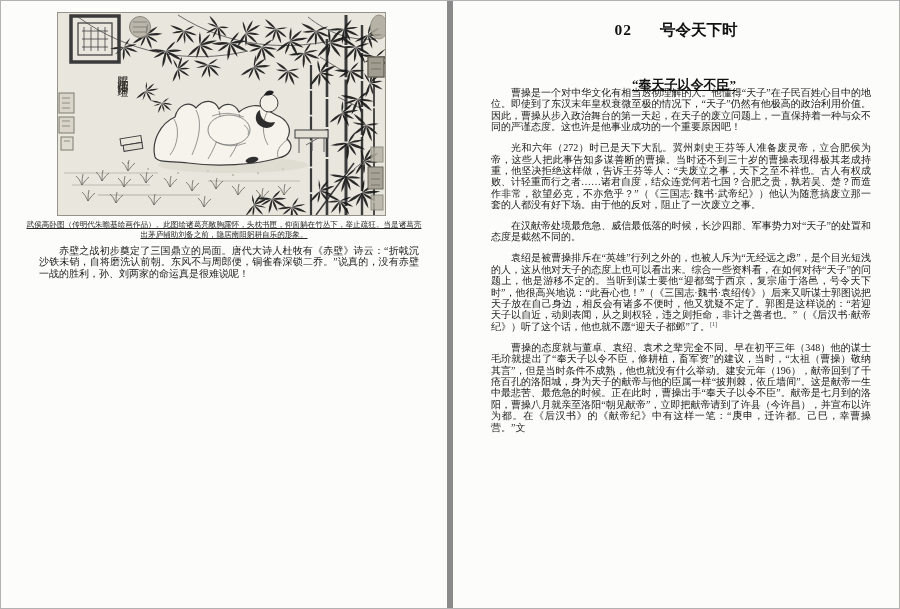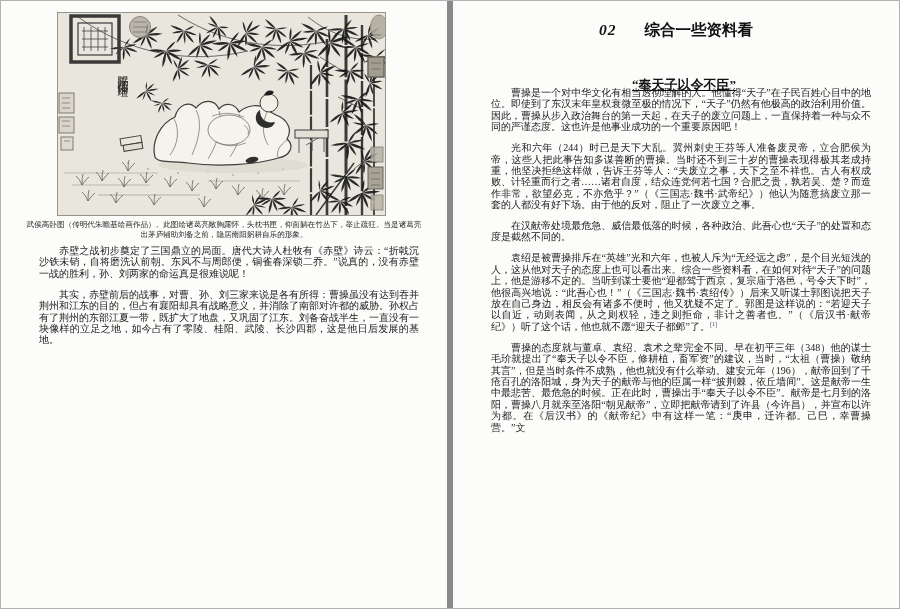--- a/index.html
+++ b/index.html
@@ -20,36 +20,36 @@
   .painting svg{display:block;}
   .inscription{
     position:absolute;left:58px;top:54px;height:102px;
     writing-mode:vertical-rl;text-orientation:upright;
     font-size:11px;line-height:14px;letter-spacing:2px;color:#2e2c27;
     font-family:"Liberation Serif","DejaVu Serif",serif;
   }
 
   .caption{
     position:absolute;left:22px;top:219px;width:402px;
-    font-size:7.6px;line-height:10px;text-align:center;color:#262626;
+    font-size:7.6px;line-height:10px;text-align:center;color:#262626;text-decoration:underline;
   }
 
   .body-text p{
     margin:0 0 9.5px 0;
     font-size:10px;line-height:11.4px;
     text-indent:2em;text-align:justify;color:#191919;
   }
   .body-left{position:absolute;left:38px;top:244px;width:380px;}
   .body-right{position:absolute;left:38px;top:86px;width:380px;}
 
   .chapter{
     position:absolute;left:0;top:19px;width:100%;margin:0;
     text-align:center;font-size:15.5px;font-weight:700;color:#111;
   }
-  .chapter .num{margin-right:28px;letter-spacing:1px;font-style:italic;}
+  .chapter .num{margin-right:28px;letter-spacing:1px;}
   .section{
     position:absolute;left:0;top:67px;width:100%;margin:8px;
     text-align:center;font-size:13px;font-weight:700;color:#111;text-decoration:underline;
   }
   sup.fn{font-size:6.5px;color:#4a4a55;vertical-align:super;line-height:0;}
 </style>
 </head>
 <body>
 
 <div class="spread">
@@ -231,31 +231,30 @@
           <path d="M313 50 H323 M313 56 H323 M313 160 H322 M313 166 H322 M313 172 H322" stroke="#6f6b60" stroke-width=".8" fill="none"></path>
         </g>
       </svg>
       <div class="inscription">賜平江伯陳瑄</div>
     </figure>
 
     <div class="caption">武侯高卧图（传明代朱瞻基绘画作品）。此图绘诸葛亮敞胸露怀，头枕书匣，仰面躺在竹丛下，举止疏狂。当是诸葛亮出茅庐辅助刘备之前，隐居南阳躬耕自乐的形象。</div>
 
     <div class="body-text body-left">
       <p>赤壁之战初步奠定了三国鼎立的局面。唐代大诗人杜牧有《赤壁》诗云：“折戟沉沙铁未销，自将磨洗认前朝。东风不与周郎便，铜雀春深锁二乔。”说真的，没有赤壁一战的胜利，孙、刘两家的命运真是很难说呢！</p>
-      <p>其实，赤壁前后的战事，对曹、孙、刘三家来说是各有所得：曹操虽没有达到吞并荆州和江东的目的，但占有襄阳却具有战略意义，并消除了南部对许都的威胁。孙权占有了荆州的东部江夏一带，既扩大了地盘，又巩固了江东。刘备奋战半生，一直没有一块像样的立足之地，如今占有了零陵、桂阳、武陵、长沙四郡，这是他日后发展的基地。</p>
     </div>
   </div>
 
   <div class="gutter"></div>
 
   <div class="page page-right">
-    <h1 class="chapter"><span class="num">02</span><span>综合一些资料看</span></h1>
+    <h1 class="chapter"><span class="num">02</span><span>号令天下时</span></h1>
     <h2 class="section">“奉天子以令不臣”</h2>
 
     <div class="body-text body-right">
       <p>曹操是一个对中华文化有相当透彻理解的人。他懂得“天子”在子民百姓心目中的地位。即使到了东汉末年皇权衰微至极的情况下，“天子”仍然有他极高的政治利用价值。因此，曹操从步入政治舞台的第一天起，在天子的废立问题上，一直保持着一种与众不同的严谨态度。这也许是他事业成功的一个重要原因吧！</p>
-      <p>光和六年（244）时已是天下大乱。冀州刺史王芬等人准备废灵帝，立合肥侯为帝，这些人把此事告知多谋善断的曹操。当时还不到三十岁的曹操表现得极其老成持重，他坚决拒绝这样做，告诉王芬等人：“夫废立之事，天下之至不祥也。古人有权成败、计轻重而行之者……诸君自度，结众连党何若七国？合肥之贵，孰若吴、楚？而造作非常，欲望必克，不亦危乎？”（《三国志·魏书·武帝纪》）他认为随意搞废立那一套的人都没有好下场。由于他的反对，阻止了一次废立之事。</p>
-      <p>在汉献帝处境最危急、威信最低落的时候，各种政治、此吾心也“天子”的处置和态度是截然不同的。</p>
-      <p><span>袁绍是被曹操排斥在“英雄”光和六年，也被人斥为“无经远之虑”，是个目光短浅的人，这从他对天子的态度上也可以看出来。综合一些资料看，在如何对待“天子”的问题上，他是游移不定的。当听到谋士要他“迎都驾于西京，复宗庙于洛邑，号令天下时”，他很高兴地说：“此吾心也！”（《三国志·魏书·袁绍传》）后来又听谋士郭图说把天子放在自己身边，相反会有诸多不便时，他又犹疑不定了。郭图是这样说的：“若迎天子以自近，动则表闻，从之则权轻，违之则拒命，非计之善者也。”（《后汉书·献帝纪》）听了这个话，他也就不愿“迎天子都邺”了。</span><sup class="fn">[1]</sup></p>
+      <p>光和六年（272）时已是天下大乱。冀州刺史王芬等人准备废灵帝，立合肥侯为帝，这些人把此事告知多谋善断的曹操。当时还不到三十岁的曹操表现得极其老成持重，他坚决拒绝这样做，告诉王芬等人：“夫废立之事，天下之至不祥也。古人有权成败、计轻重而行之者……诸君自度，结众连党何若七国？合肥之贵，孰若吴、楚？而造作非常，欲望必克，不亦危乎？”（《三国志·魏书·武帝纪》）他认为随意搞废立那一套的人都没有好下场。由于他的反对，阻止了一次废立之事。</p>
+      <p>在汉献帝处境最危急、威信最低落的时候，长沙四郡、军事势力对“天子”的处置和态度是截然不同的。</p>
+      <p><span>袁绍是被曹操排斥在“英雄”行列之外的，也被人斥为“无经远之虑”，是个目光短浅的人，这从他对天子的态度上也可以看出来。综合一些资料看，在如何对待“天子”的问题上，他是游移不定的。当听到谋士要他“迎都驾于西京，复宗庙于洛邑，号令天下时”，他很高兴地说：“此吾心也！”（《三国志·魏书·袁绍传》）后来又听谋士郭图说把天子放在自己身边，相反会有诸多不便时，他又犹疑不定了。郭图是这样说的：“若迎天子以自近，动则表闻，从之则权轻，违之则拒命，非计之善者也。”（《后汉书·献帝纪》）听了这个话，他也就不愿“迎天子都邺”了。</span><sup class="fn">[1]</sup></p>
       <p>曹操的态度就与董卓、袁绍、袁术之辈完全不同。早在初平三年（348）他的谋士毛玠就提出了“奉天子以令不臣，修耕植，畜军资”的建议，当时，“太祖（曹操）敬纳其言”，但是当时条件不成熟，他也就没有什么举动。建安元年（196），献帝回到了千疮百孔的洛阳城，身为天子的献帝与他的臣属一样“披荆棘，依丘墙间”。这是献帝一生中最悲苦、最危急的时候。正在此时，曹操出手“奉天子以令不臣”。献帝是七月到的洛阳，曹操八月就亲至洛阳“朝见献帝”，立即把献帝请到了许县（今许昌），并宣布以许为都。在《后汉书》的《献帝纪》中有这样一笔：“庚申，迁许都。己巳，幸曹操营。”文</p>
     </div>
   </div>
 </div>
 
 </body></html>

